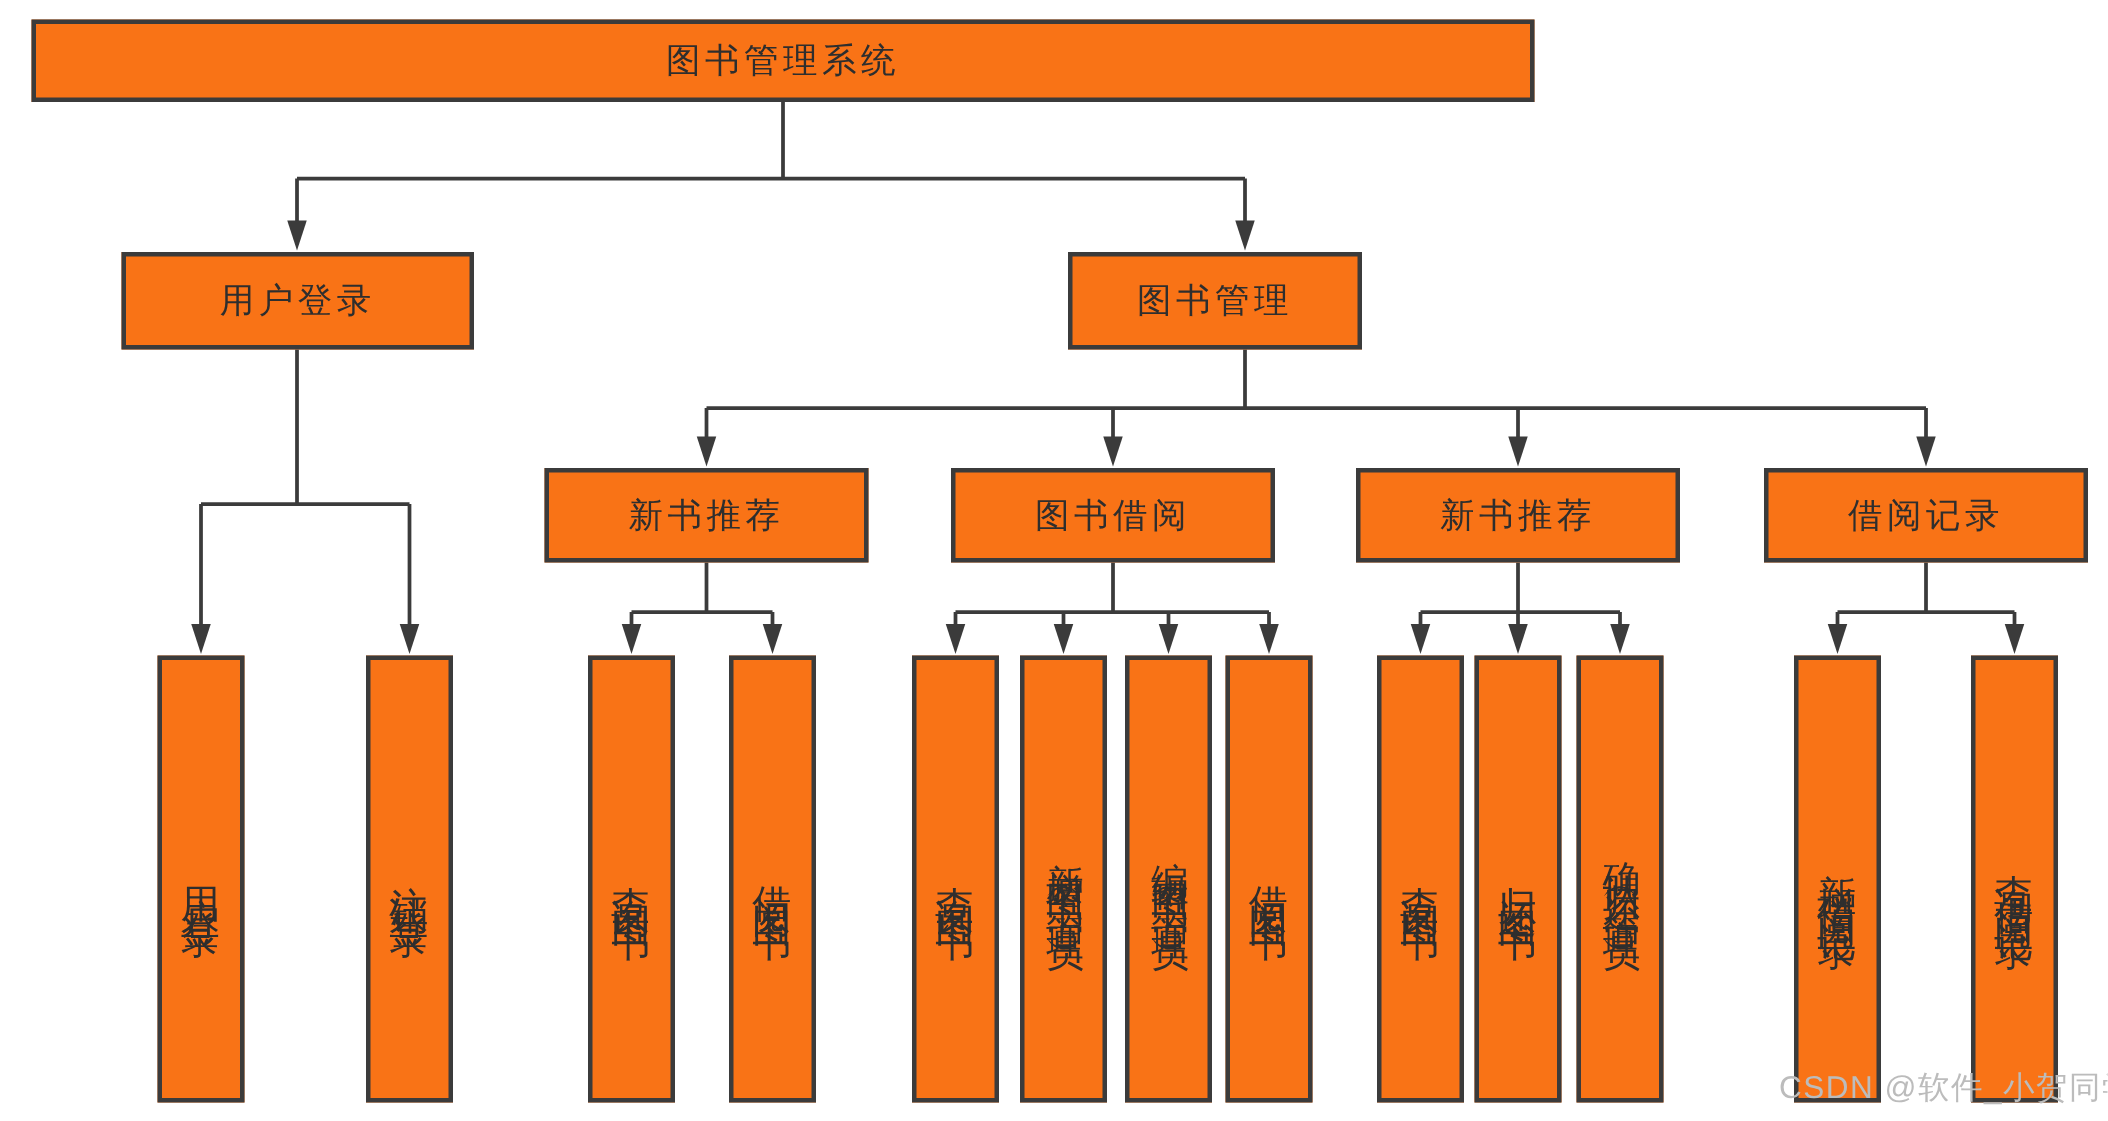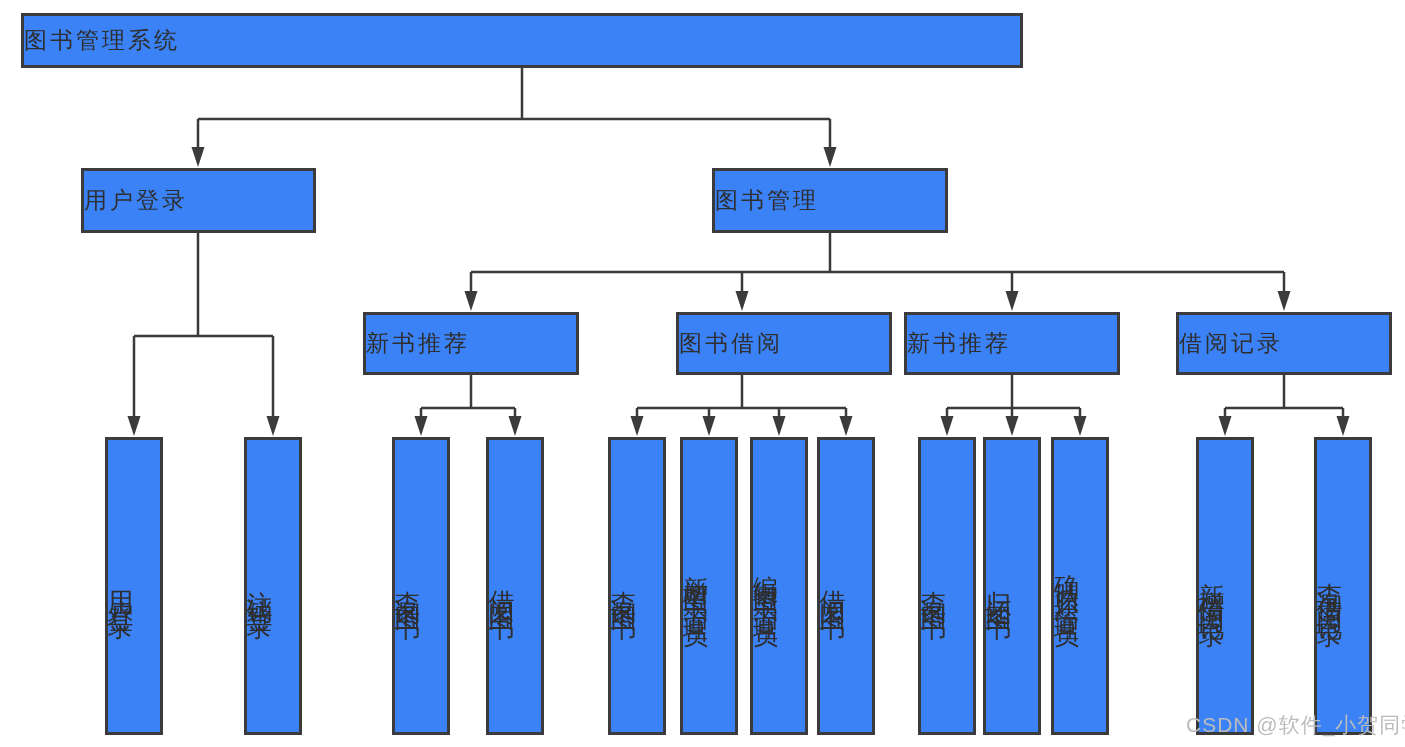--- a/index.html
+++ b/index.html
@@ -9,22 +9,22 @@
   }
   html,body{margin:0;padding:0;}
   body{
     width:1405px;height:747px;position:relative;overflow:hidden;
     background:var(--bg);
     font-family:"Liberation Sans", sans-serif;
   }
   svg.connectors{position:absolute;left:0;top:0;z-index:1;}
   .node{
     position:absolute;box-sizing:border-box;z-index:2;
-    border:3px solid var(--line);background:#3b82f6;
-    display:flex;align-items:center;
+    border:3px solid var(--line);background:#f97316;
+    display:flex;align-items:center;justify-content:center;
     color:var(--text);
   }
   .hlabel{
     font-size:23px;letter-spacing:3px;white-space:nowrap;
     color:var(--text);
   }
   .vtext{
     writing-mode:vertical-rl;text-orientation:mixed;
     font-size:26px;letter-spacing:8px;line-height:1;
     color:var(--text);white-space:nowrap;
@@ -105,28 +105,28 @@
   </g>
 </svg>
 
 <div class="node" style="left:21px;top:13px;width:1002px;height:55px;">
   <span class="hlabel">图书管理系统</span>
 </div>
 
 <div class="node" style="left:81px;top:168px;width:235px;height:65px;">
   <span class="hlabel">用户登录</span>
 </div>
-<div class="node" style="left:712px;top:168px;width:236px;height:65px;">
+<div class="node" style="left:712px;top:168px;width:196px;height:65px;">
   <span class="hlabel">图书管理</span>
 </div>
 
 <div class="node" style="left:363px;top:312px;width:216px;height:63px;">
   <span class="hlabel">新书推荐</span>
 </div>
-<div class="node" style="left:634px;top:312px;width:216px;height:63px;margin-left:42px;">
+<div class="node" style="left:634px;top:312px;width:216px;height:63px;">
   <span class="hlabel">图书借阅</span>
 </div>
 <div class="node" style="left:904px;top:312px;width:216px;height:63px;">
   <span class="hlabel">新书推荐</span>
 </div>
 <div class="node" style="left:1176px;top:312px;width:216px;height:63px;">
   <span class="hlabel">借阅记录</span>
 </div>
 
 <div class="node leaf" style="left:105px;">

